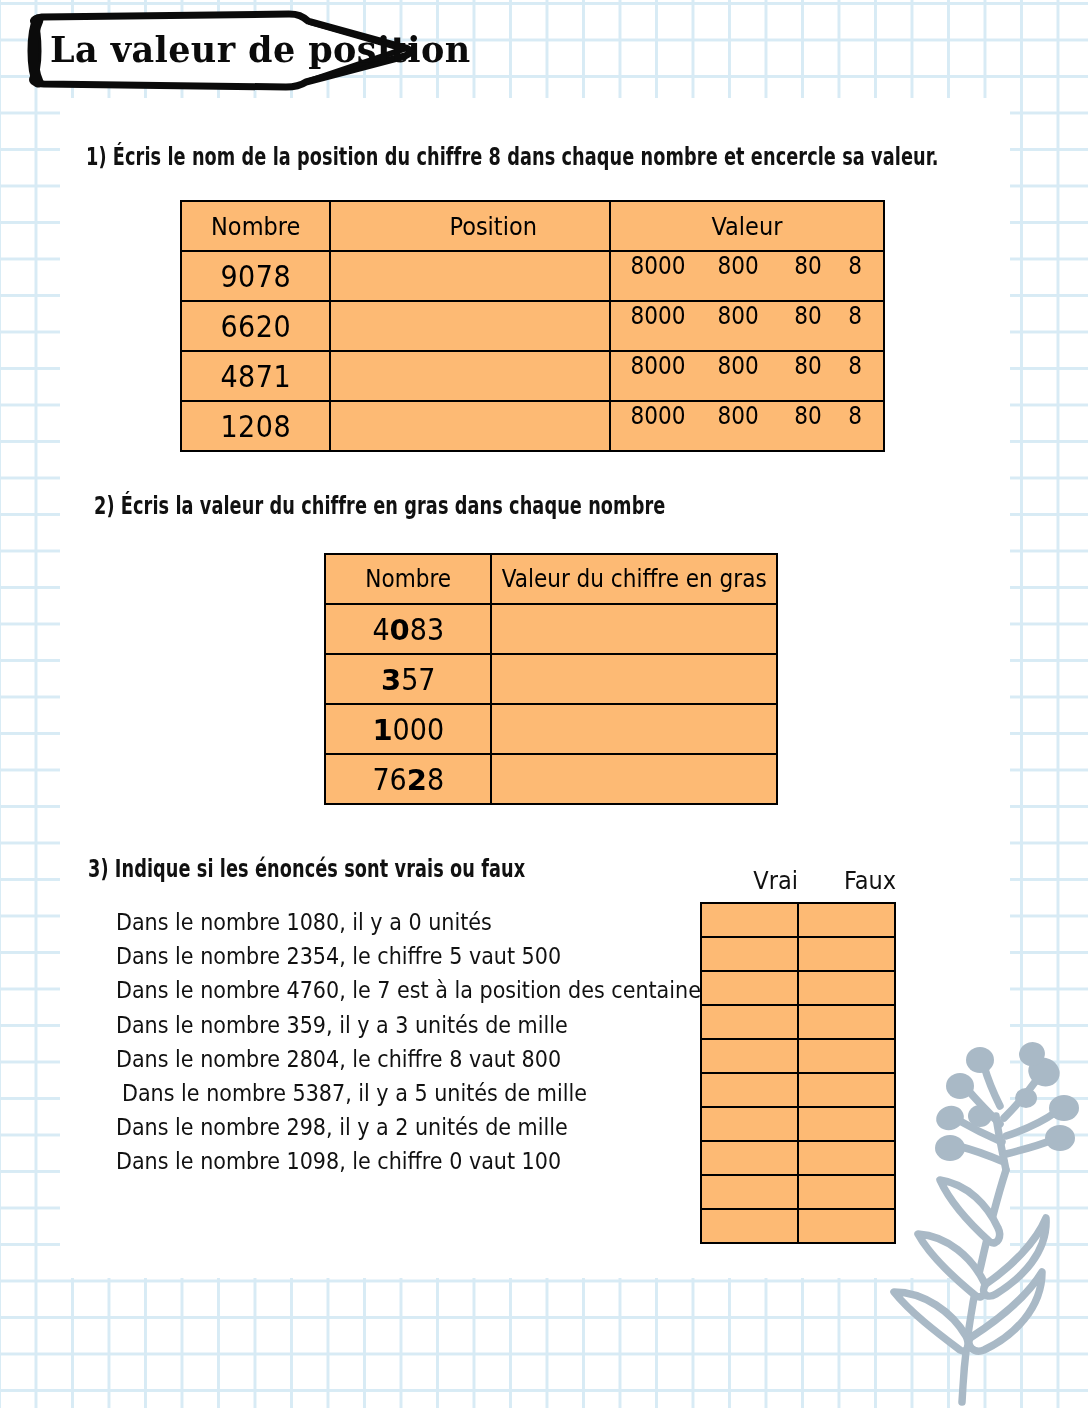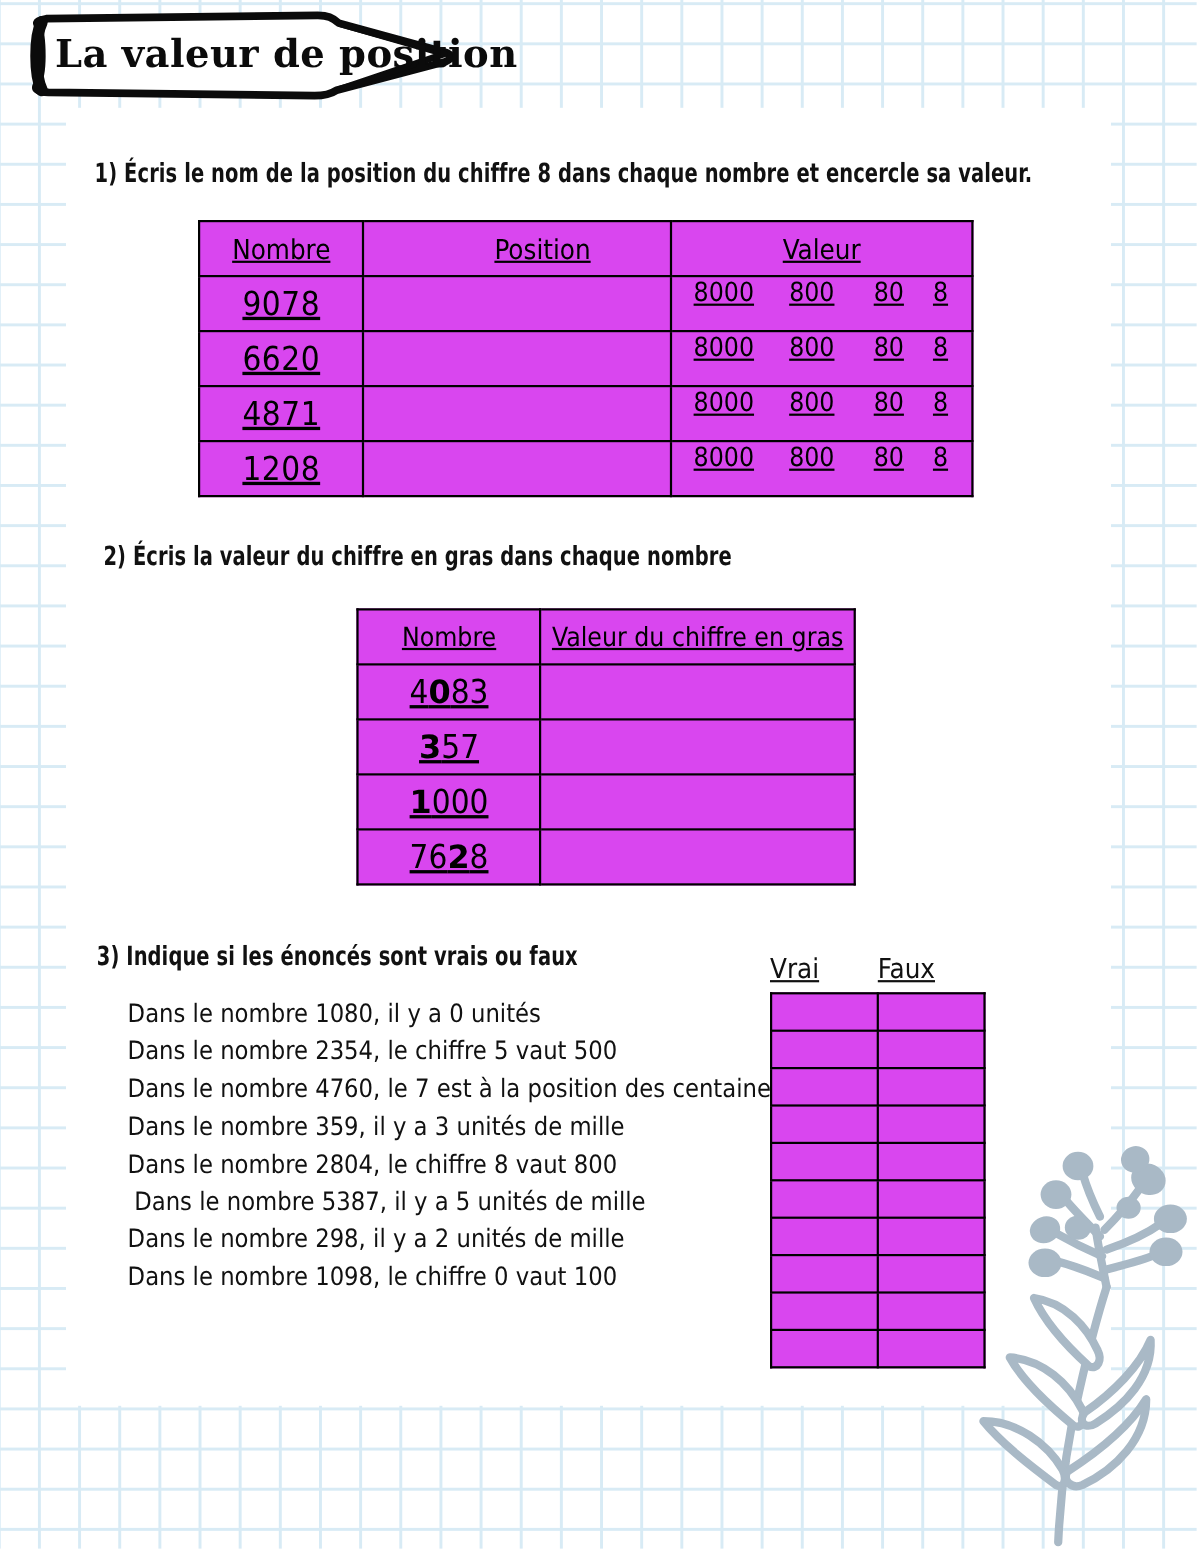--- a/index.html
+++ b/index.html
@@ -72,23 +72,22 @@
   }
 
   #q1-prompt { left: 86px; top: 143px; }
   #q2-prompt { left: 94px; top: 492px; }
   #q3-prompt { left: 88px; top: 855px; }
 
   
   table.ws {
     position: absolute;
     border-collapse: collapse;
-    background: #d946ef;
+    background: #fdba74;
     font-family: "Liberation Sans Narrow", "DejaVu Sans Condensed", "Liberation Sans", sans-serif;
-    text-decoration: underline;
   }
   table.ws td, table.ws th {
     border: 2.5px solid #000;
     padding: 0;
     text-align: center;
     font-weight: normal;
     color: #000;
   }
 
   
@@ -131,21 +130,21 @@
   #vf-headers {
     position: absolute;
     left: 700px;
     top: 866px;
     width: 196px;
     display: flex;
     font-family: "Liberation Sans Narrow", "DejaVu Sans Condensed", "Liberation Sans", sans-serif;
     font-size: 25px;
     color: #111;
   }
-  #vf-headers span { width: 98px; text-align: left; text-decoration: underline; }
+  #vf-headers span { width: 98px; text-align: right; }
 
   
   #statements {
     position: absolute;
     left: 116px;
     top: 905px;
     width: 590px;
     font-family: "Liberation Sans Narrow", "DejaVu Sans Condensed", "Liberation Sans", sans-serif;
     font-size: 23px;
     line-height: 34.2px;

